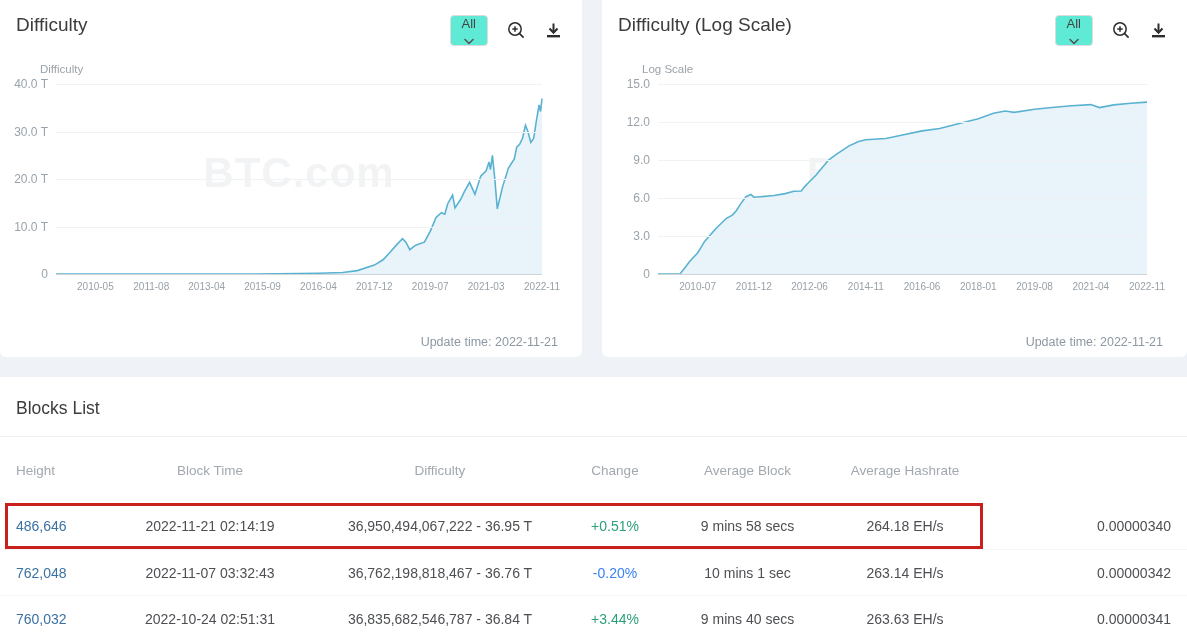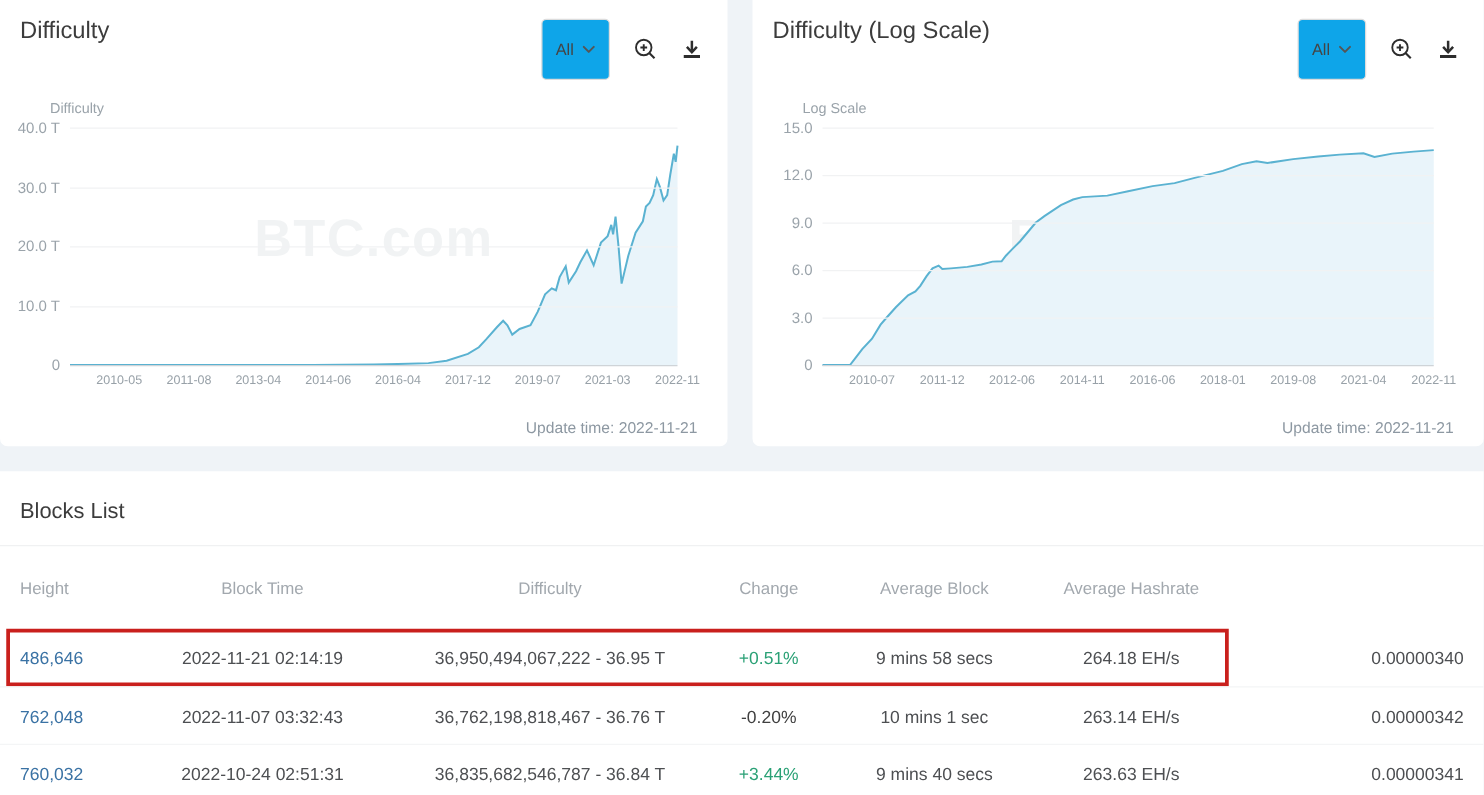--- a/index.html
+++ b/index.html
@@ -8,21 +8,21 @@
     background:#eff3f7;
     font-family:"Liberation Sans", sans-serif;
     color:#3a3a3a;
   }
   .cards { display:grid; grid-template-columns:582px 585px; gap:20px; }
   .card { background:#fff; border-radius:0 0 6px 6px; height:357px; position:relative; }
   .card-header { display:flex; justify-content:space-between; align-items:flex-start; padding:14px 20px 0 16px; }
   .card-title { font-size:19px; color:#3c3c3c; }
   .controls { display:flex; align-items:center; gap:19px; padding-top:1px; }
   .range-select { display:flex; align-items:center; gap:7px; border:1px solid #dcdcdc; border-radius:4px;
-    padding:16px 11px; font-size:13px; color:#444; cursor:pointer; background:#0ea5e9; }
+    padding:0 11px; font-size:13px; color:#444; cursor:pointer; background:#5eead4;flex-direction:column; }
   .icon-btn { background:none; border:none; cursor:pointer; display:flex; align-items:center; padding:0; }
   .unit-label { margin:17px 0 0 40px; font-size:11.5px; color:#9aa3aa; }
   .chart-wrap { position:relative; margin:9px 40px 0 56px; height:190px; }
   .gridline { position:absolute; left:0; right:0; height:1px; background:#f1f2f3; }
   .gridline.axisline { background:#cfd4d8; }
   .ylabel { position:absolute; right:calc(100% + 8px); transform:translateY(-50%); font-size:12px; color:#9aa3aa; white-space:nowrap; }
   .watermark { position:absolute; left:50%; top:47%; transform:translate(-50%,-50%);
     font-size:42px; font-weight:bold; letter-spacing:1px; color:rgba(105,118,130,0.09); pointer-events:none; }
   svg.plot { position:absolute; inset:0; width:100%; height:100%; overflow:visible; }
   .xlabels { position:relative; margin:7px 40px 0 56px; height:15px; font-size:10px; color:#98a1a8; }
@@ -37,21 +37,21 @@
     align-items:center;
   }
   .thead { height:66px; color:#a2a8ae; font-size:13.5px; }
   .trow { height:46px; font-size:14px; color:#4d4f52; position:relative; border-top:1px solid #f4f5f6; }
   .trow:first-child { border-top:none; }
   .td, .th { text-align:center; overflow:hidden; white-space:nowrap; }
   .c1 { text-align:left; padding-left:16px; }
   .c7 { text-align:right; padding-right:16px; }
   .height-link { color:#3a72a4; text-decoration:none; cursor:pointer; }
   .change.up { color:#2ba176; }
-  .change.down { color:#404040; }
+  .change.down { color:#3b82f6; }
   .highlight-box { position:absolute; left:5px; top:0; width:978px; height:46px;
     border:3px solid #c9201d; pointer-events:none; }
 </style>
 </head>
 <body>
 
 <div class="cards">
 
   <div class="card">
     <div class="card-header">
@@ -95,21 +95,21 @@
         <span class="ylabel" style="top: 50%;">20.0 T</span>
         <div class="gridline" style="top: 75%;"></div>
         <span class="ylabel" style="top: 75%; margin-left: 36px;">10.0 T</span>
         <div class="gridline axisline" style="top: 100%;"></div>
         <span class="ylabel" style="top: 100%;">0</span>
       </div>
     <div class="xlabels">
         <span style="left: 8.1%;">2010-05</span>
         <span style="left: 19.6%;">2011-08</span>
         <span style="left: 31%;">2013-04</span>
-        <span style="left: 42.5%;">2014-06</span>
+        <span style="left: 42.5%;">2015-09</span>
         <span style="left: 54%;">2016-04</span>
         <span style="left: 65.5%;">2017-12</span>
         <span style="left: 77%;">2019-07</span>
         <span style="left: 88.5%;">2021-03</span>
         <span style="left: 100%;">2022-11</span>
       </div>
     <div class="update-time">Update time: 2022-11-21</div>
   </div>
 
   <div class="card">

